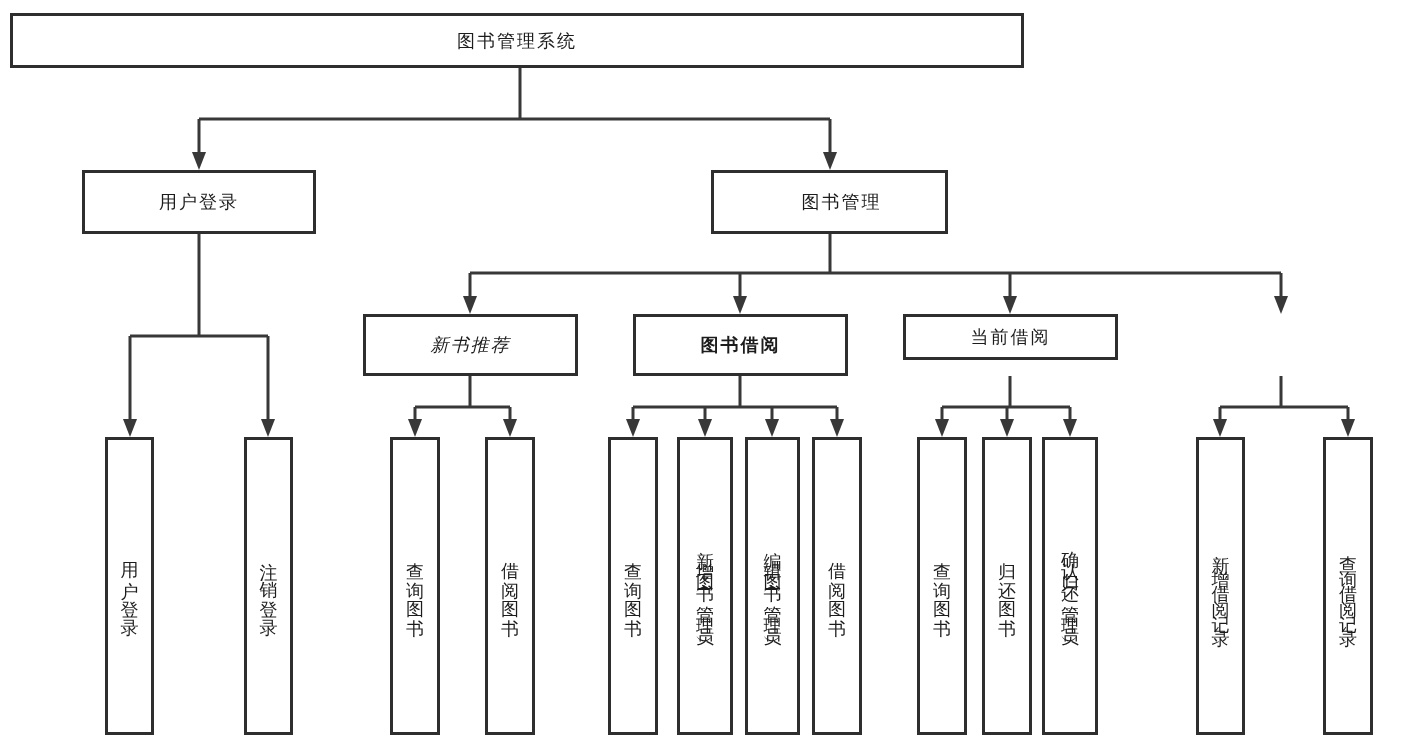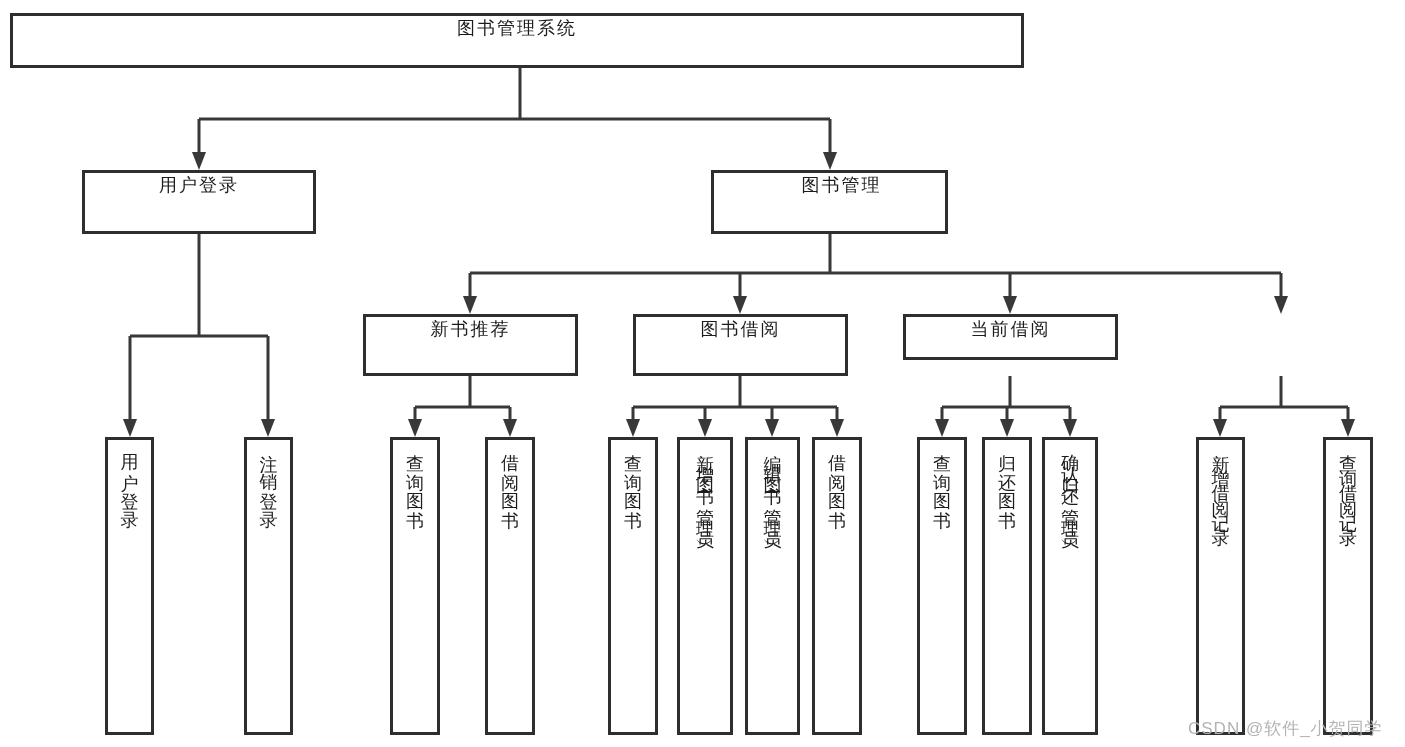--- a/index.html
+++ b/index.html
@@ -15,20 +15,21 @@
     position: absolute;
     left: 0; top: 0;
     width: 1405px; height: 747px;
     pointer-events: none;
   }
   .box {
     position: absolute;
     background: #ffffff;
     border: 3px solid #2e2e2e;
     display: flex;
+    align-items: center;
     justify-content: center;
     color: #1c1c1c;
     font-size: 18px;
     box-sizing: border-box;
   }
   .hbox span { letter-spacing: 2px; white-space: nowrap; }
   .vbox span {
     writing-mode: vertical-lr;
     text-orientation: mixed;
     line-height: 1;
@@ -98,24 +99,24 @@
     <span>图书管理系统</span>
   </div>
 
   <div class="box hbox" style="left:82px; top:170px; width:234px; height:64px;">
     <span>用户登录</span>
   </div>
   <div class="box hbox" style="left:711px; top:170px; width:237px; height:64px;padding-left:24px;">
     <span>图书管理</span>
   </div>
 
-  <div class="box hbox" style="left:363px; top:314px; width:215px; height:62px;">
+  <div class="box hbox" style="left:363px; top:314px; width:215px; height:62px;font-style:italic;">
     <span>新书推荐</span>
   </div>
-  <div class="box hbox" style="left:633px; top:314px; width:215px; height:62px;">
+  <div class="box hbox" style="left:633px; top:314px; width:215px; height:62px;font-weight:bold;">
     <span>图书借阅</span>
   </div>
   <div class="box hbox" style="left:903px; top:314px; width:215px; height:46px;">
     <span>当前借阅</span>
   </div>
 
   <div class="box vbox" style="left:105px; top:437px; width:49px; height:298px;">
     <span>用户登录</span>
   </div>
   <div class="box vbox" style="left:244px; top:437px; width:49px; height:298px;">
@@ -152,15 +153,14 @@
     <span>确认归还（管理员）</span>
   </div>
 
   <div class="box vbox mid" style="left:1196px; top:437px; width:49px; height:298px;">
     <span>新增借阅记录</span>
   </div>
   <div class="box vbox mid" style="left:1323px; top:437px; width:50px; height:298px;">
     <span>查询借阅记录</span>
   </div>
 
-  <div class="watermark">CSDN @软件_小贺同学</div>
 
 </div>
 
 </body></html>

